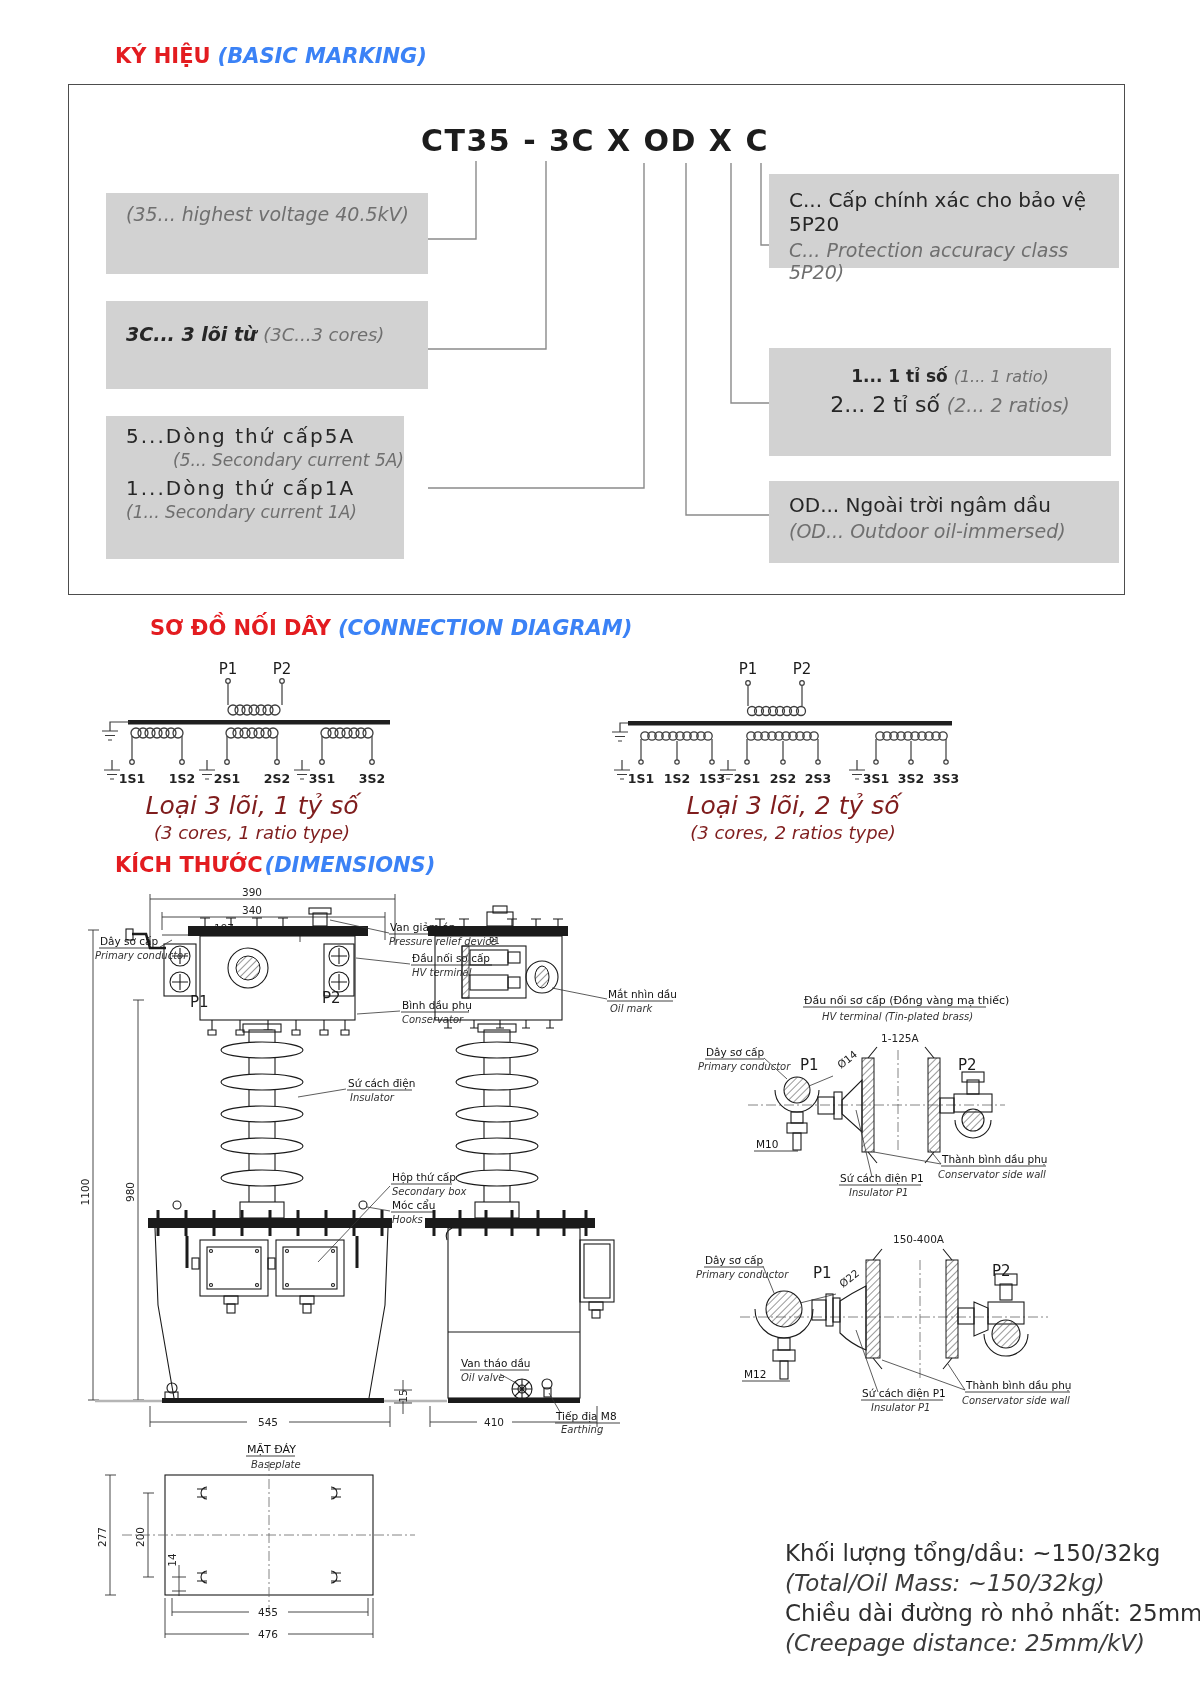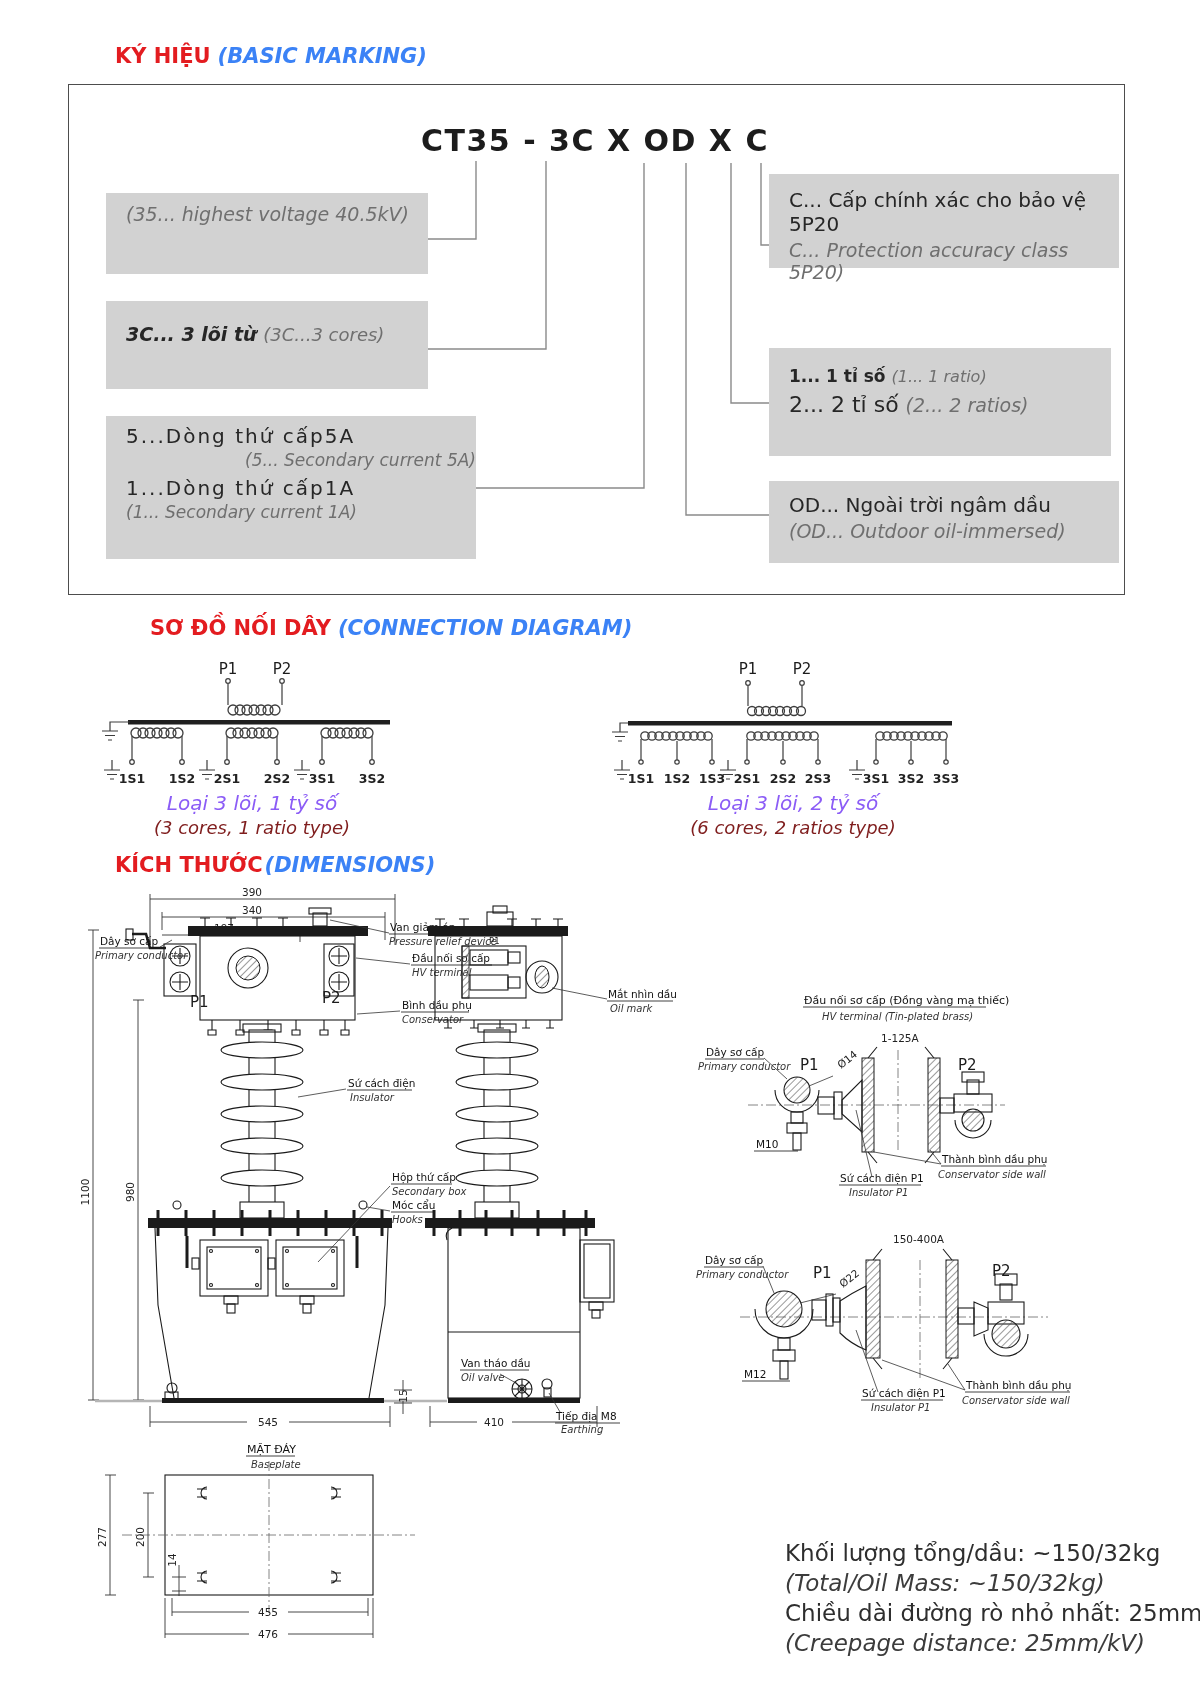--- a/index.html
+++ b/index.html
@@ -8,21 +8,21 @@
   .sec-h{position:absolute;font-weight:bold;font-size:21px;white-space:nowrap;}
   .sec-h .vi{color:#e31c20;}
   .sec-h .en{color:#3b82f6;font-style:italic;margin-left:7px;}
   .marking-box{position:absolute;left:68px;top:84px;width:1055px;height:509px;border:1.6px solid #4d4d4d;}
   .ct-code{position:absolute;left:352px;top:38px;font-size:30px;font-weight:bold;letter-spacing:1.5px;color:#1c1c1c;white-space:nowrap;}
   .gbox{position:absolute;background:#d2d2d2;box-sizing:border-box;}
   .gbox .l-main{color:#262626;}
   .gbox .l-sub{color:#6f6f6f;font-style:italic;}
   .conn-svg{position:absolute;left:0;top:0;width:1055px;height:509px;}
   .caption{position:absolute;text-align:center;width:300px;}
-  .caption .c-vi{font-style:italic;font-size:20px;color:#8b5cf6;}
+  .caption .c-vi{font-style:italic;font-size:25px;color:#7f1d1d;}
   .caption .c-en{font-style:italic;font-size:18px;color:#7f1d1d;margin-top:2px;}
   .notes{position:absolute;left:785px;top:1538px;font-size:23px;color:#2e2e2e;line-height:30px;white-space:nowrap;}
   .notes .en{font-style:italic;color:#3c3c3c;}
   svg{font-family:"DejaVu Sans", sans-serif;}
   .tl{fill:none;stroke:#1b1b1b;stroke-width:1.1;}
   .tlw{fill:#fff;stroke:#1b1b1b;stroke-width:1.1;}
   .shed{fill:#fff;stroke:#1b1b1b;stroke-width:1.1;}
   .tk{fill:#1b1b1b;stroke:none;}
   .tl3{fill:none;stroke:#1b1b1b;stroke-width:2.6;}
   .bolt{stroke:#1b1b1b;stroke-width:3;fill:none;}
@@ -65,33 +65,33 @@
     <div class="ct-code">CT35 - 3C X OD X C</div>
 
     <div class="gbox" style="left:37px;top:108px;width:322px;height:81px;padding:10px 0 0 20px;">
       <div class="l-sub" style="font-size:19px;">(35... highest voltage 40.5kV)</div>
     </div>
 
     <div class="gbox" style="left:37px;top:216px;width:322px;height:88px;padding:22px 0 0 20px;">
       <span class="l-main" style="font-size:19px;font-weight:bold;font-style:italic;">3C... 3 lõi từ </span><span class="l-sub" style="font-size:18px;">(3C...3 cores)</span>
     </div>
 
-    <div class="gbox" style="left:37px;top:331px;width:370px;height:143px;padding:8px 0 0 20px;">
+    <div class="gbox" style="left:37px;top:331px;width:298px;height:143px;padding:8px 0 0 20px;">
       <div class="l-main" style="font-size:20px;letter-spacing:2px;">5...Dòng thứ cấp5A</div>
       <div class="l-sub" style="font-size:17px;margin:2px 0 6px 0;text-align:right;">(5... Secondary current 5A)</div>
       <div class="l-main" style="font-size:20px;letter-spacing:2px;">1...Dòng thứ cấp1A</div>
       <div class="l-sub" style="font-size:17px;margin-top:2px;">(1... Secondary current 1A)</div>
     </div>
 
     <div class="gbox" style="left:700px;top:89px;width:350px;height:94px;padding:14px 4px 0 20px;">
       <div class="l-main" style="font-size:20px;margin-bottom:3px;">C... Cấp chính xác cho bảo vệ 5P20</div>
       <div class="l-sub" style="font-size:19px;">C... Protection accuracy class 5P20)</div>
     </div>
 
-    <div class="gbox" style="left:700px;top:263px;width:342px;height:108px;padding:18px 0 16px 20px;">
+    <div class="gbox" style="left:700px;top:263px;width:342px;height:108px;padding:18px 0 16px 20px;text-align:center;">
       <div><span class="l-main" style="font-size:17px;font-weight:bold;">1... 1 tỉ số </span><span class="l-sub" style="font-size:16px;">(1... 1 ratio)</span></div>
       <div style="margin-top:6px;"><span class="l-main" style="font-size:22px;">2... 2 tỉ số </span><span class="l-sub" style="font-size:19px;">(2... 2 ratios)</span></div>
     </div>
 
     <div class="gbox" style="left:700px;top:396px;width:350px;height:82px;padding:12px 0 0 20px;">
       <div class="l-main" style="font-size:20px;margin-bottom:3px;">OD... Ngoài trời ngâm dầu</div>
       <div class="l-sub" style="font-size:19px;">(OD... Outdoor oil-immersed)</div>
     </div>
   </div>
 
@@ -230,21 +230,21 @@
     <text class="term" x="911" y="783">3S2</text>
     <text class="term" x="946" y="783">3S3</text>
   </svg>
 
   <div class="caption" style="left:102px;top:791px;">
     <div class="c-vi">Loại 3 lõi, 1 tỷ số</div>
     <div class="c-en">(3 cores, 1 ratio type)</div>
   </div>
   <div class="caption" style="left:643px;top:791px;">
     <div class="c-vi">Loại 3 lõi, 2 tỷ số</div>
-    <div class="c-en">(6 cores, 2 ratios type)</div>
+    <div class="c-en">(3 cores, 2 ratios type)</div>
   </div>
 
   <div class="sec-h" style="left:115px;top:853px;">
     <span class="vi">KÍCH THƯỚC</span><span class="en" style="margin-left:2px;">(DIMENSIONS)</span>
   </div>
 
   <svg style="position:absolute;left:60px;top:885px;width:1080px;height:775px;" viewBox="60 885 1080 775">
     <defs>
       <pattern id="hatch" width="5" height="5" patternUnits="userSpaceOnUse" patternTransform="rotate(45)">
         <line x1="0" y1="0" x2="0" y2="5" stroke="#555" stroke-width="1.2"></line>

